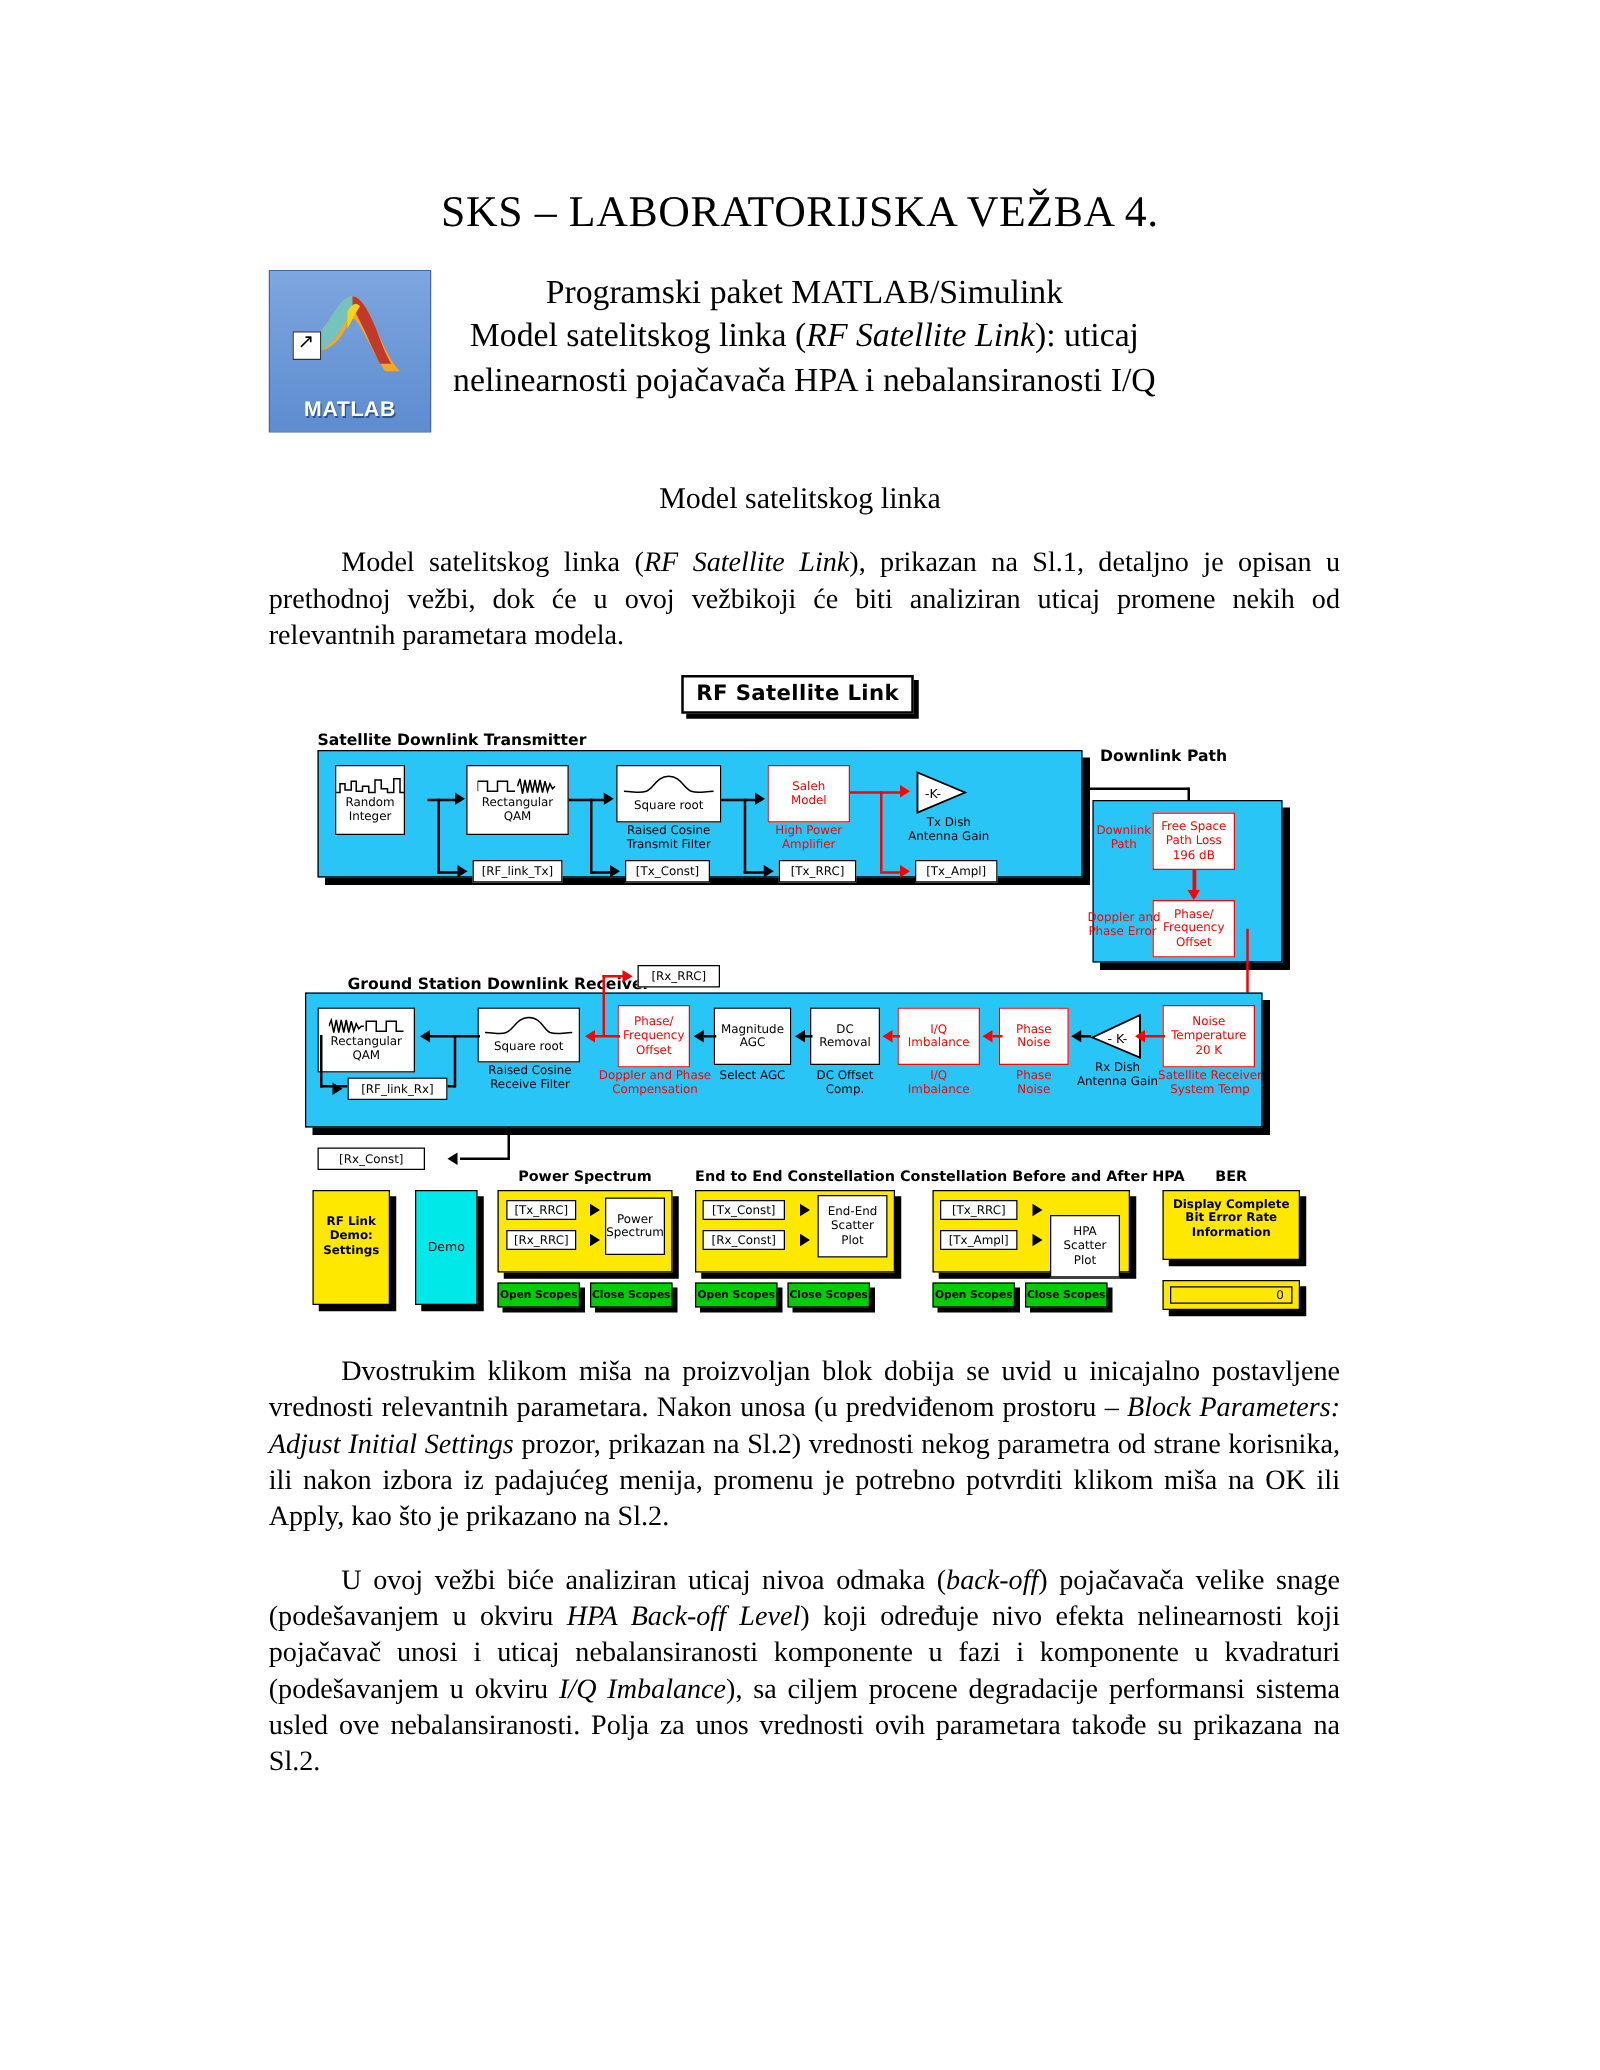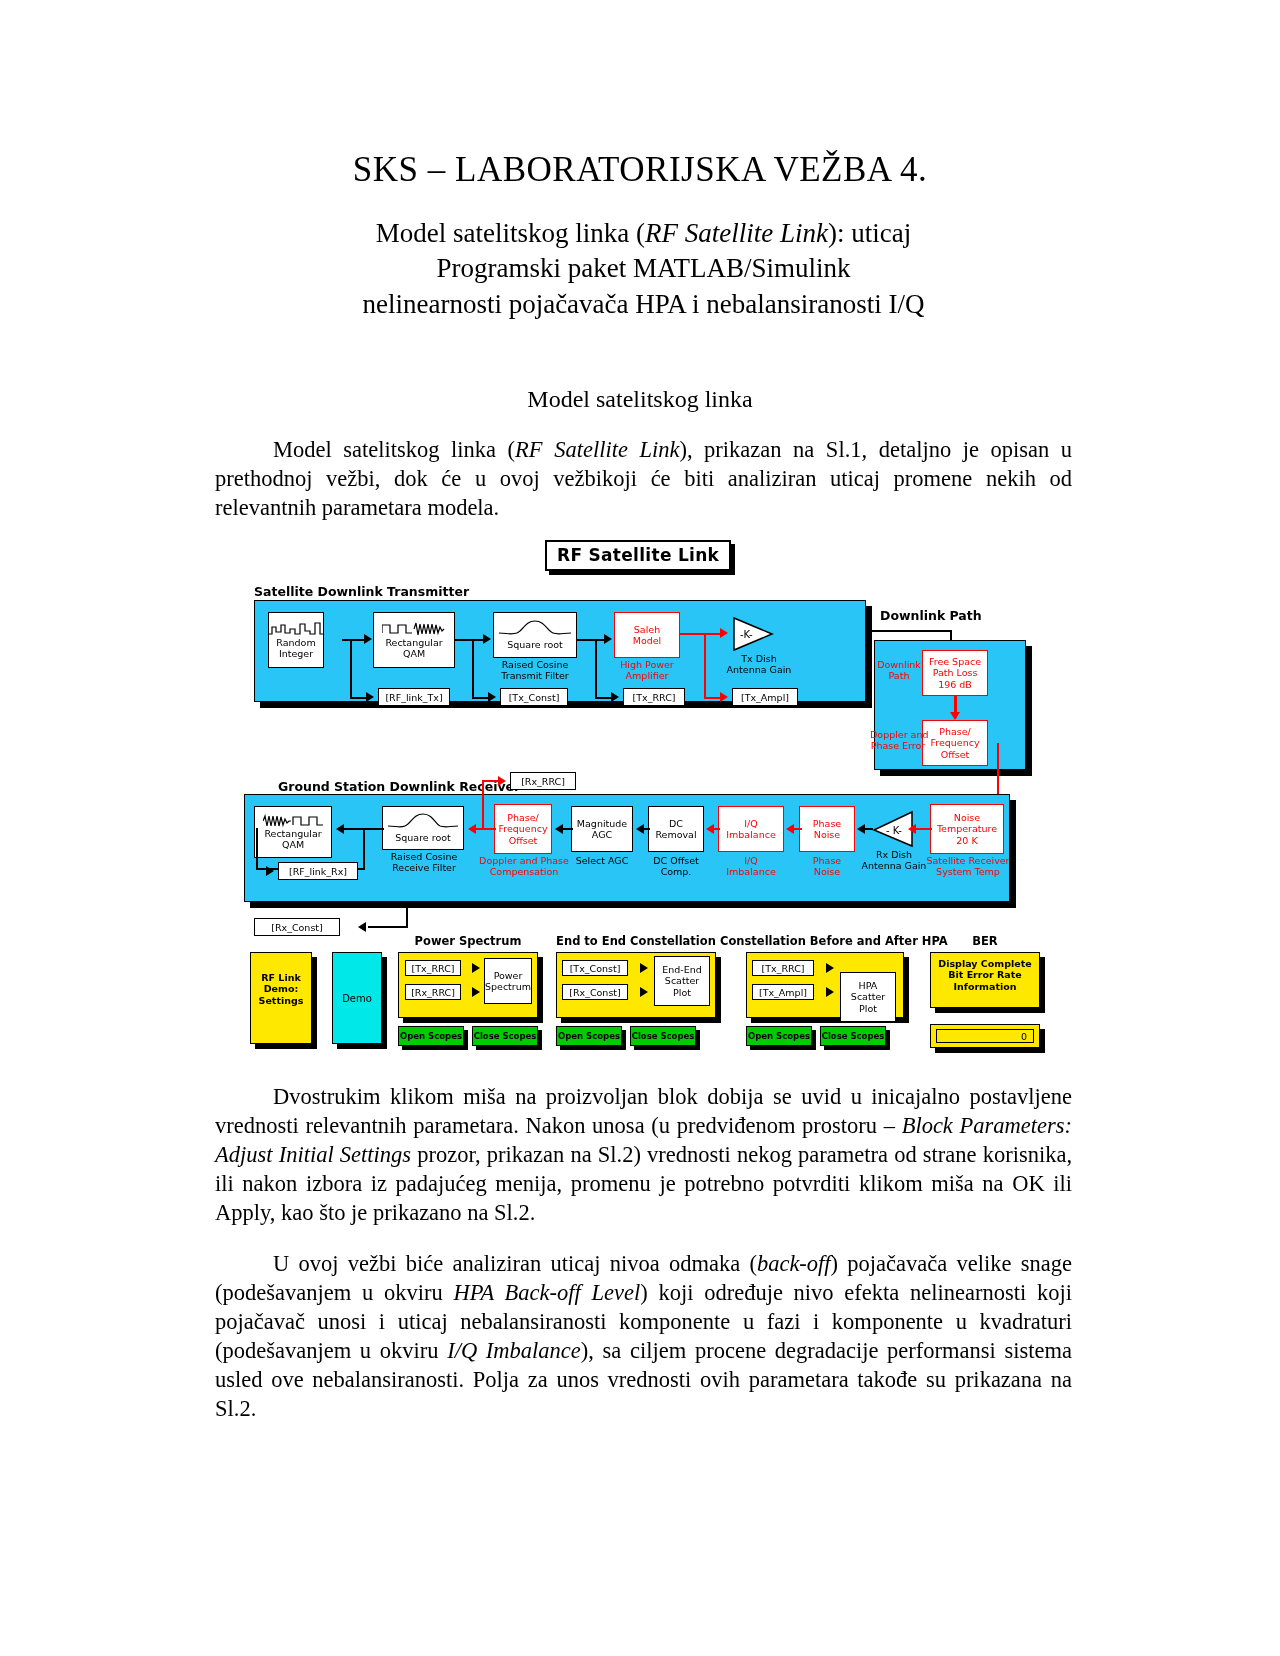--- a/index.html
+++ b/index.html
@@ -277,26 +277,36 @@
   }
 </style>
 </head>
 <body>
 
 <div class="page">
 
   <h1 class="doc-title">SKS – LABORATORIJSKA VEŽBA 4.</h1>
 
   <div class="title-block">
+    <div class="matlab-logo">
+      <svg class="membrane" viewBox="0 0 86 78">
+        <path d="M4 46 C16 44 22 34 30 22 C34 16 38 10 44 10 C50 10 56 20 62 34 C68 48 74 62 82 70 L70 70 C62 58 56 44 50 34 C46 28 44 26 42 30 C36 42 28 54 14 54 Z" fill="#f5a623"></path>
+        <path d="M4 46 C16 44 22 34 30 22 C34 16 38 10 44 10 C46 10 48 12 50 16 C44 20 40 28 34 38 C28 48 20 54 14 54 Z" fill="#5fc8d8" opacity="0.85"></path>
+        <path d="M44 10 C50 10 56 20 62 34 C66 44 70 56 75 64 L66 64 C60 52 55 40 51 32 C47 24 45 20 44 18 Z" fill="#c0392b"></path>
+        <path d="M40 22 C44 16 47 14 50 18 C46 24 43 30 40 36 Z" fill="#f7d417"></path>
+      </svg>
+      <div class="shortcut"></div>
+      <div class="lbl">MATLAB</div>
+    </div>
 
     <div class="subtitle">
+      <div><span>Programski paket MATLAB/Simulink</span></div>
       <div>
         <span>Model satelitskog linka (</span><span class="ital">RF Satellite Link</span><span>): uticaj</span>
       </div>
-      <div><span>Programski paket MATLAB/Simulink</span></div>
       <div><span>nelinearnosti pojačavača HPA i nebalansiranosti I/Q</span></div>
     </div>
   </div>
 
   <h2 class="section-head">Model satelitskog linka</h2>
 
   <div class="body-wrap">
     <p class="para"><span>Model satelitskog linka (</span><span class="ital">RF Satellite Link</span><span>), prikazan na Sl.1, detaljno je opisan u prethodnoj vežbi, dok će u ovoj vežbikoji će biti analiziran uticaj promene nekih od relevantnih parametara modela.</span></p>
   </div>
 
@@ -381,21 +391,21 @@
     </div>
     <div class="arrow r" style="left:371px; top:152px;"></div>
 
     <div class="line red" style="left:464px; top:93px; width:2px; height:64px;"></div>
     <div class="line red" style="left:464px; top:157px; width:18px; height:2px;"></div>
     <div class="tagbox" style="left:492px; top:148px; width:66px; height:18px;">
       <span>[Tx_Ampl]</span>
     </div>
     <div class="arrow r red" style="left:480px; top:152px;"></div>
 
-    <div class="grp-label" style="left:640px; top:68px;">Downlink Path</div>
+    <div class="grp-label" style="left:640px; top:57px;">Downlink Path</div>
     <div class="line" style="left:626px; top:90px; width:85px; height:1.5px;"></div>
     <div class="line" style="left:710px; top:90px; width:2px; height:22px;"></div>
     <div class="arrow d" style="left:706px; top:108px;"></div>
 
     <div class="cyan-panel" style="left:634px; top:100px; width:152px; height:130px;"></div>
 
     <div class="blk red" style="left:682px; top:110px; width:66px; height:46px;">
       <div>Free Space</div>
       <div>Path Loss</div>
       <div>196 dB</div>

